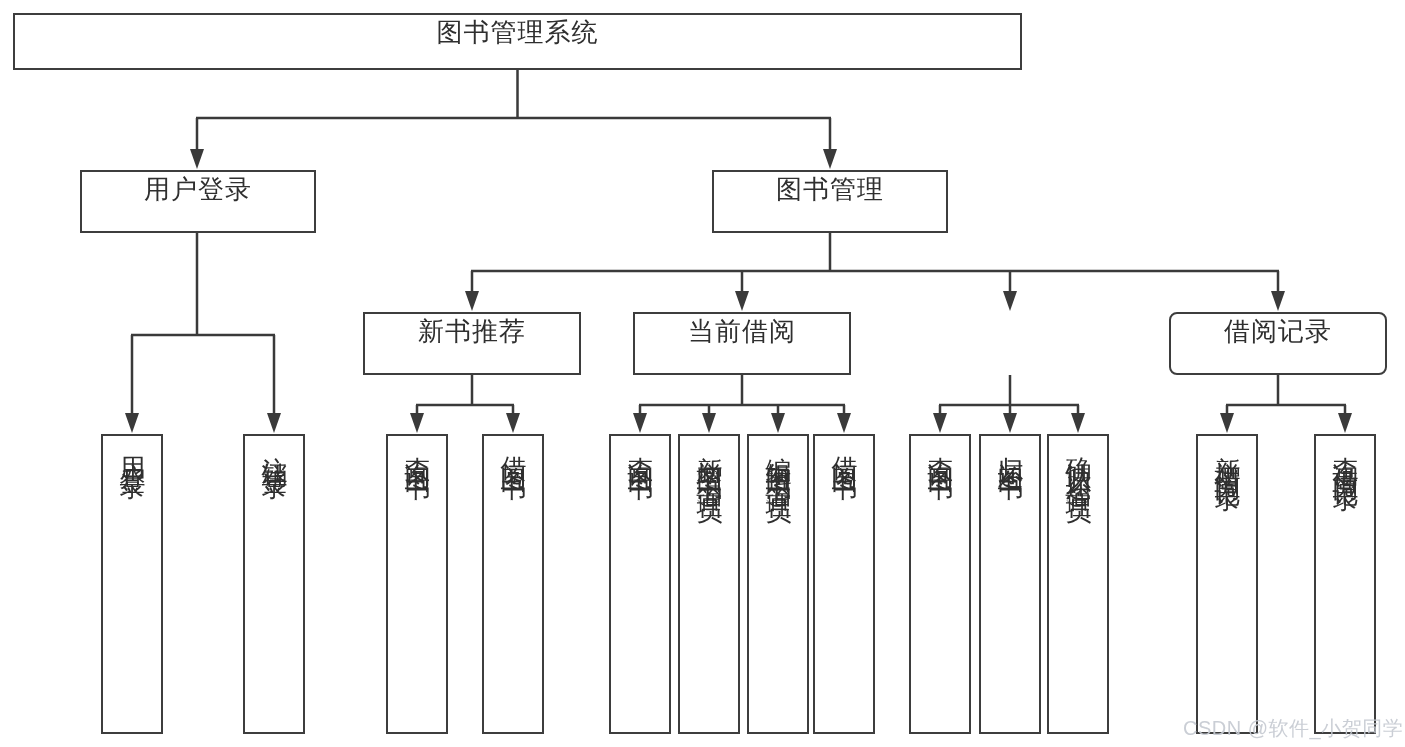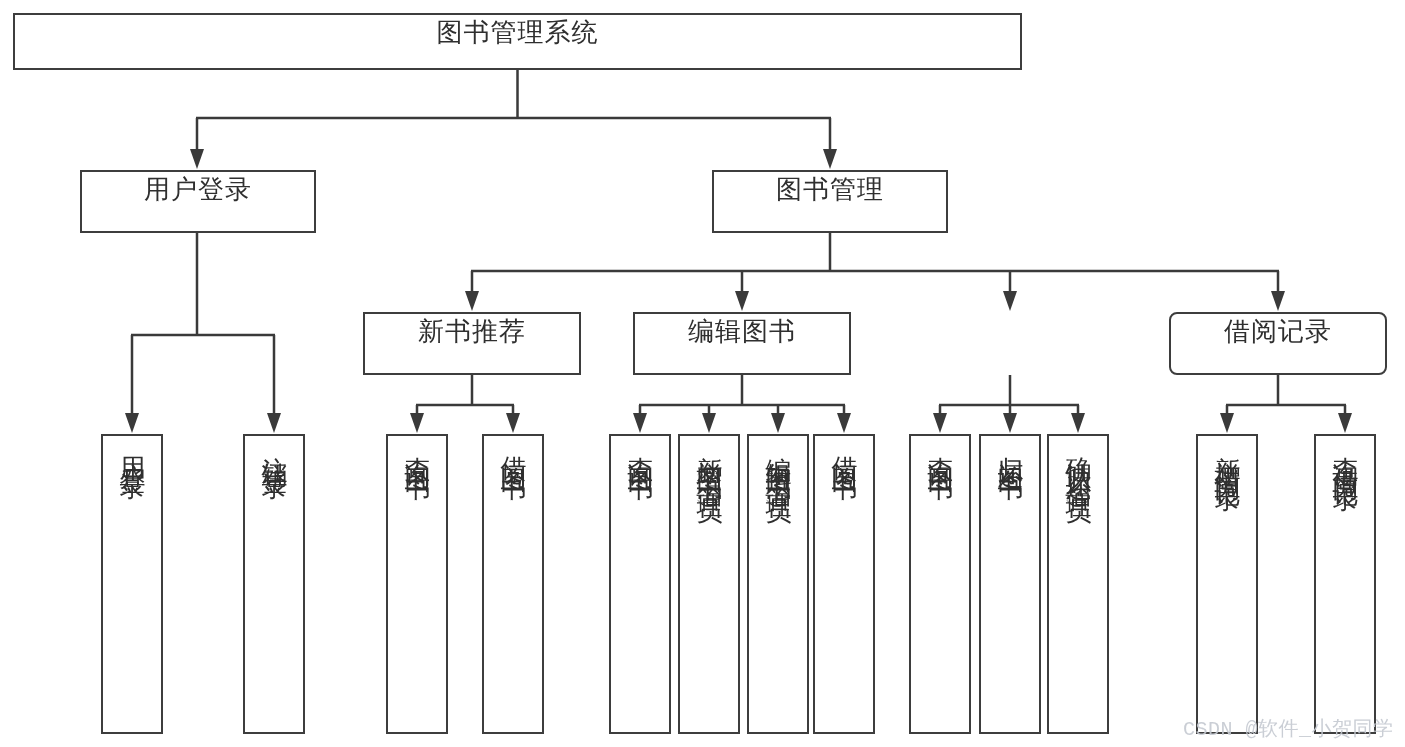--- a/index.html
+++ b/index.html
@@ -17,21 +17,20 @@
   .hlabel{font-size:26px;letter-spacing:1px;white-space:nowrap;}
   .vlabel{
     writing-mode:vertical-rl;text-orientation:mixed;
     font-size:26px;letter-spacing:6px;line-height:1.15;
   }
   svg.connectors{position:absolute;left:0;top:0;z-index:1;pointer-events:none;}
   .watermark{
     position:absolute;left:1183px;top:715px;z-index:6;
     font-size:20px;color:rgba(198,202,209,0.92);white-space:nowrap;
     letter-spacing:0.5px;
-    font-family:Liberation Mono, monospace;
   }
 </style>
 </head>
 <body>
 
 <div class="canvas">
 
   <svg class="connectors" width="1405" height="747" viewBox="0 0 1405 747">
     <g stroke="#3a3a3a" stroke-width="2.5" fill="none">
 
@@ -80,21 +79,21 @@
     <span class="hlabel">用户登录</span>
   </div>
   <div class="box" style="left:363px;top:312px;width:218px;height:63px;">
     <span class="hlabel">新书推荐</span>
   </div>
 
   <div class="box" style="left:712px;top:170px;width:236px;height:63px;">
     <span class="hlabel">图书管理</span>
   </div>
   <div class="box" style="left:633px;top:312px;width:218px;height:63px;">
-    <span class="hlabel">编辑图书</span>
+    <span class="hlabel">当前借阅</span>
   </div>
   <div class="box" style="left:1169px;top:312px;width:218px;height:63px;border-radius:8px;">
     <span class="hlabel">借阅记录</span>
   </div>
 
   <div class="box" style="left:101px;top:434px;width:62px;height:300px;">
     <span class="vlabel">用户登录</span>
   </div>
   <div class="box" style="left:243px;top:434px;width:62px;height:300px;">
     <span class="vlabel">注销登录</span>

